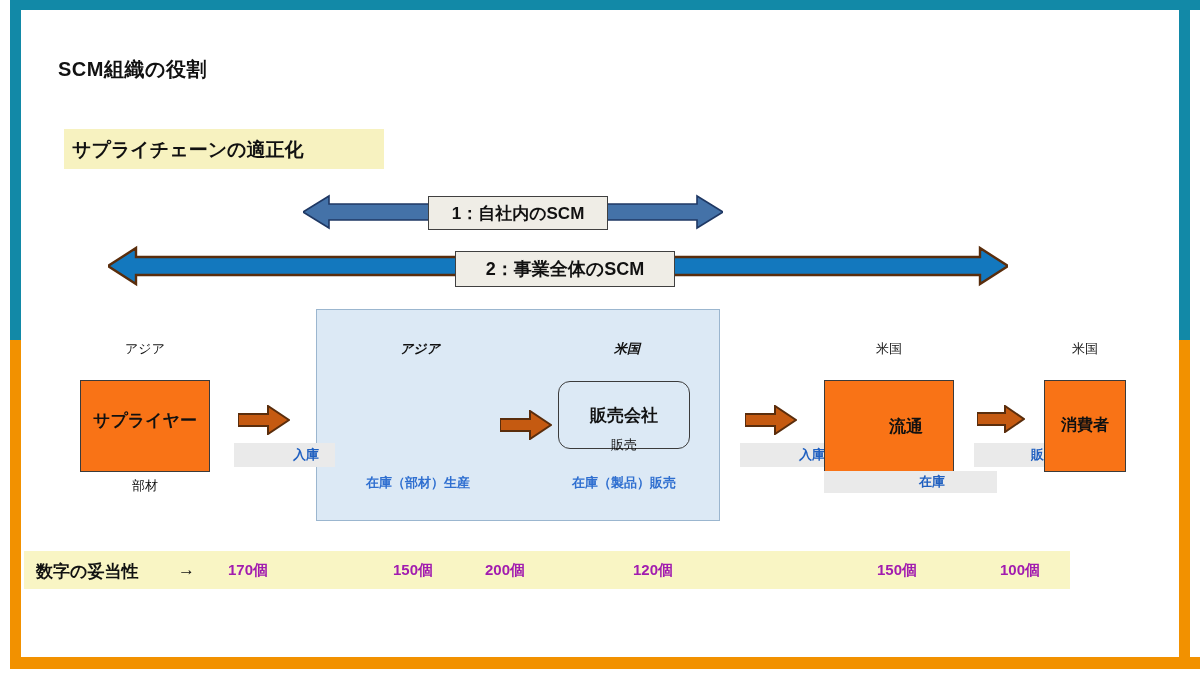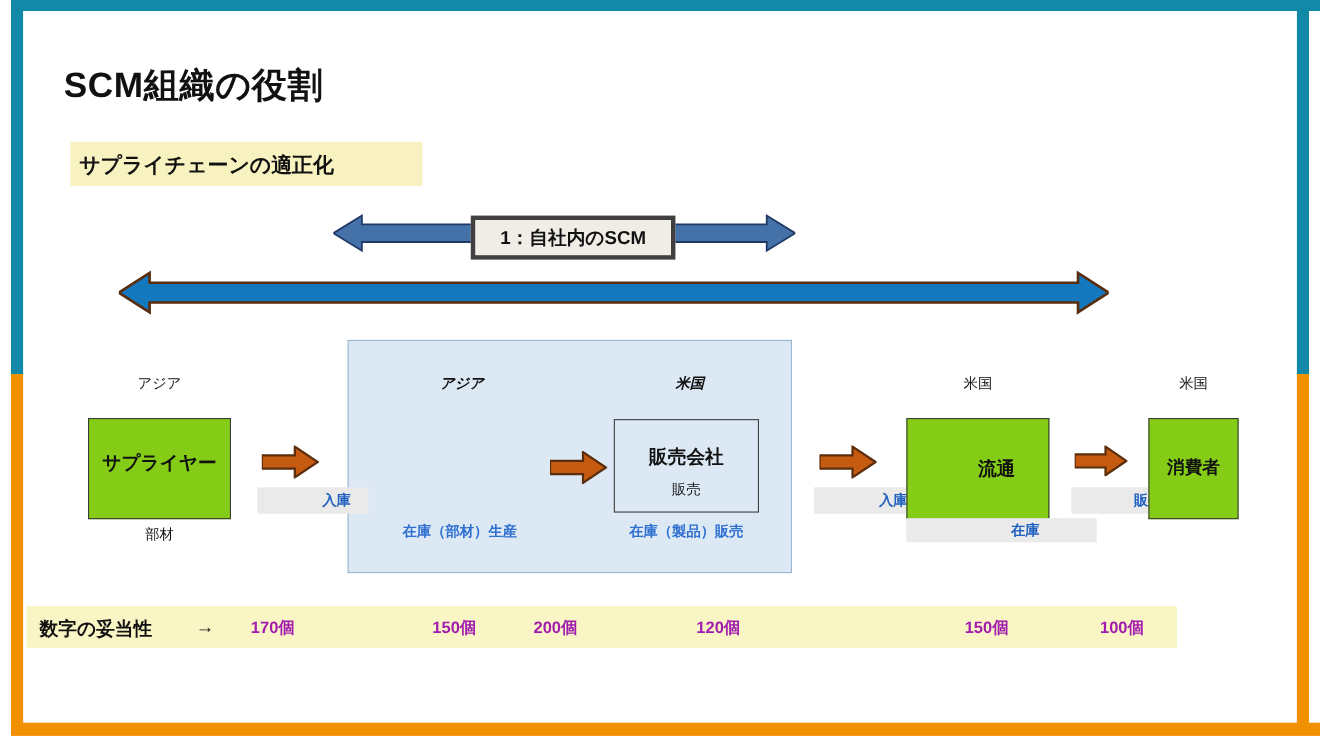--- a/index.html
+++ b/index.html
@@ -19,56 +19,56 @@
   .frame-top{position:absolute;left:10px;top:0;width:1190px;height:10px;background:#1289A7;}
   .frame-left-teal{position:absolute;left:10px;top:10px;width:11px;height:330px;background:#1289A7;}
   .frame-left-orange{position:absolute;left:10px;top:340px;width:11px;height:327px;background:#F29100;}
   .frame-right-teal{position:absolute;left:1179px;top:10px;width:11px;height:330px;background:#1289A7;}
   .frame-right-orange{position:absolute;left:1179px;top:340px;width:11px;height:327px;background:#F29100;}
   .frame-bottom{position:absolute;left:10px;top:657px;width:1190px;height:12px;background:#F29100;}
 
   
   .page-title{
     position:absolute;left:58px;top:56px;
-    font-size:32px;font-weight:bold;color:#111111;
+    font-size:20px;font-weight:bold;color:#111111;
     letter-spacing:0.5px;
     white-space:nowrap;
   }
   .subtitle-band{
     position:absolute;left:64px;top:129px;
     width:320px;height:40px;background:#F7F2C0;
   }
   .subtitle-text{
     position:absolute;left:72px;top:137px;
     font-size:19px;font-weight:bold;color:#111111;
     white-space:nowrap;
   }
   .arrow-label{
     position:absolute;
     background:#EFEDE6;
-    border:4px solid #404040;
+    border:1px solid #404040;
     font-weight:bold;color:#111111;
     display:flex;align-items:center;justify-content:center;
     white-space:nowrap;
   }
   #arrow1-svg{position:absolute;left:303px;top:192px;}
   #arrow1-label{left:428px;top:196px;width:178px;height:32px;font-size:17px;}
   #arrow2-svg{position:absolute;left:108px;top:245px;}
   #arrow2-label{left:455px;top:251px;width:218px;height:34px;font-size:18px;}
 
   
   .region-label{
     position:absolute;font-size:13px;color:#111111;
     font-style:italic;font-weight:bold;white-space:nowrap;text-align:center;
   }
   .region-label.plain{font-style:normal;font-weight:normal;}
   .node-box{
     position:absolute;
     border:1.6px solid #3B3B3B;
-    background:#84cc16;
+    background:#f97316;
     box-sizing:border-box;
   }
   .node-box.inner-tinted{background:#DCE9F5;}
   .node-title{
     position:absolute;width:100%;text-align:center;
     font-size:17px;font-weight:bold;color:#111111;white-space:nowrap;
   }
   .node-sub{
     position:absolute;width:100%;text-align:center;
     font-size:13px;color:#111111;white-space:nowrap;
@@ -133,20 +133,21 @@
   <div class="subtitle-text">サプライチェーンの適正化</div>
 
   <svg id="arrow1-svg" width="420" height="40" viewBox="0 0 420 40">
     <polygon points="0,20 26,4 26,12 394,12 394,4 420,20 394,36 394,28 26,28 26,36" fill="#4472A8" stroke="#1F3864" stroke-width="1.6" stroke-linejoin="miter"></polygon>
   </svg>
   <div class="arrow-label" id="arrow1-label">1：自社内のSCM</div>
 
   <svg id="arrow2-svg" width="900" height="42" viewBox="0 0 900 42">
     <polygon points="0,21 28,3 28,12 872,12 872,3 900,21 872,39 872,30 28,30 28,39" fill="#1378BE" stroke="#5A2D0C" stroke-width="2.4" stroke-linejoin="miter"></polygon>
   </svg>
+  <div class="arrow-label" id="arrow2-label">2：事業全体のSCM</div>
 
   <div class="blue-panel"></div>
 
   <div class="region-label plain" style="left:80px;top:340px;width:130px;">アジア</div>
   <div class="node-box" style="left:80px;top:380px;width:130px;height:92px;">
     <div class="node-title" style="top:28px;">サプライヤー</div>
     <div class="node-sub" style="top:60px;margin-top:36px;">部材</div>
   </div>
 
   <svg class="flow-arrow" style="left:238px;top:405px;" width="52" height="30" viewBox="0 0 52 30">
@@ -155,21 +156,21 @@
   <div class="grey-chip" style="left:234px;top:443px;width:58px;height:24px;">入庫</div>
 
   <div class="region-label" style="left:355px;top:340px;width:130px;">アジア</div>
   <div class="caption-blue" style="left:344px;top:474px;width:148px;">在庫（部材）生産</div>
 
   <svg class="flow-arrow" style="left:500px;top:410px;" width="52" height="30" viewBox="0 0 52 30">
     <polygon points="0,9 30,9 30,1 51,15 30,29 30,21 0,21" fill="#C55A11" stroke="#5A2D0C" stroke-width="2" stroke-linejoin="miter"></polygon>
   </svg>
 
   <div class="region-label" style="left:562px;top:340px;width:130px;">米国</div>
-  <div class="node-box inner-tinted" style="left:558px;top:381px;width:132px;height:85px;">
+  <div class="node-box inner-tinted" style="left:558px;top:381px;width:132px;height:68px;border-radius:12px;">
     <div class="node-title" style="top:22px;">販売会社</div>
     <div class="node-sub" style="top:54px;">販売</div>
   </div>
   <div class="caption-blue" style="left:550px;top:474px;width:148px;">在庫（製品）販売</div>
 
   <svg class="flow-arrow" style="left:745px;top:405px;" width="52" height="30" viewBox="0 0 52 30">
     <polygon points="0,9 30,9 30,1 51,15 30,29 30,21 0,21" fill="#C55A11" stroke="#5A2D0C" stroke-width="2" stroke-linejoin="miter"></polygon>
   </svg>
   <div class="grey-chip" style="left:740px;top:443px;width:58px;height:24px;">入庫</div>
 

